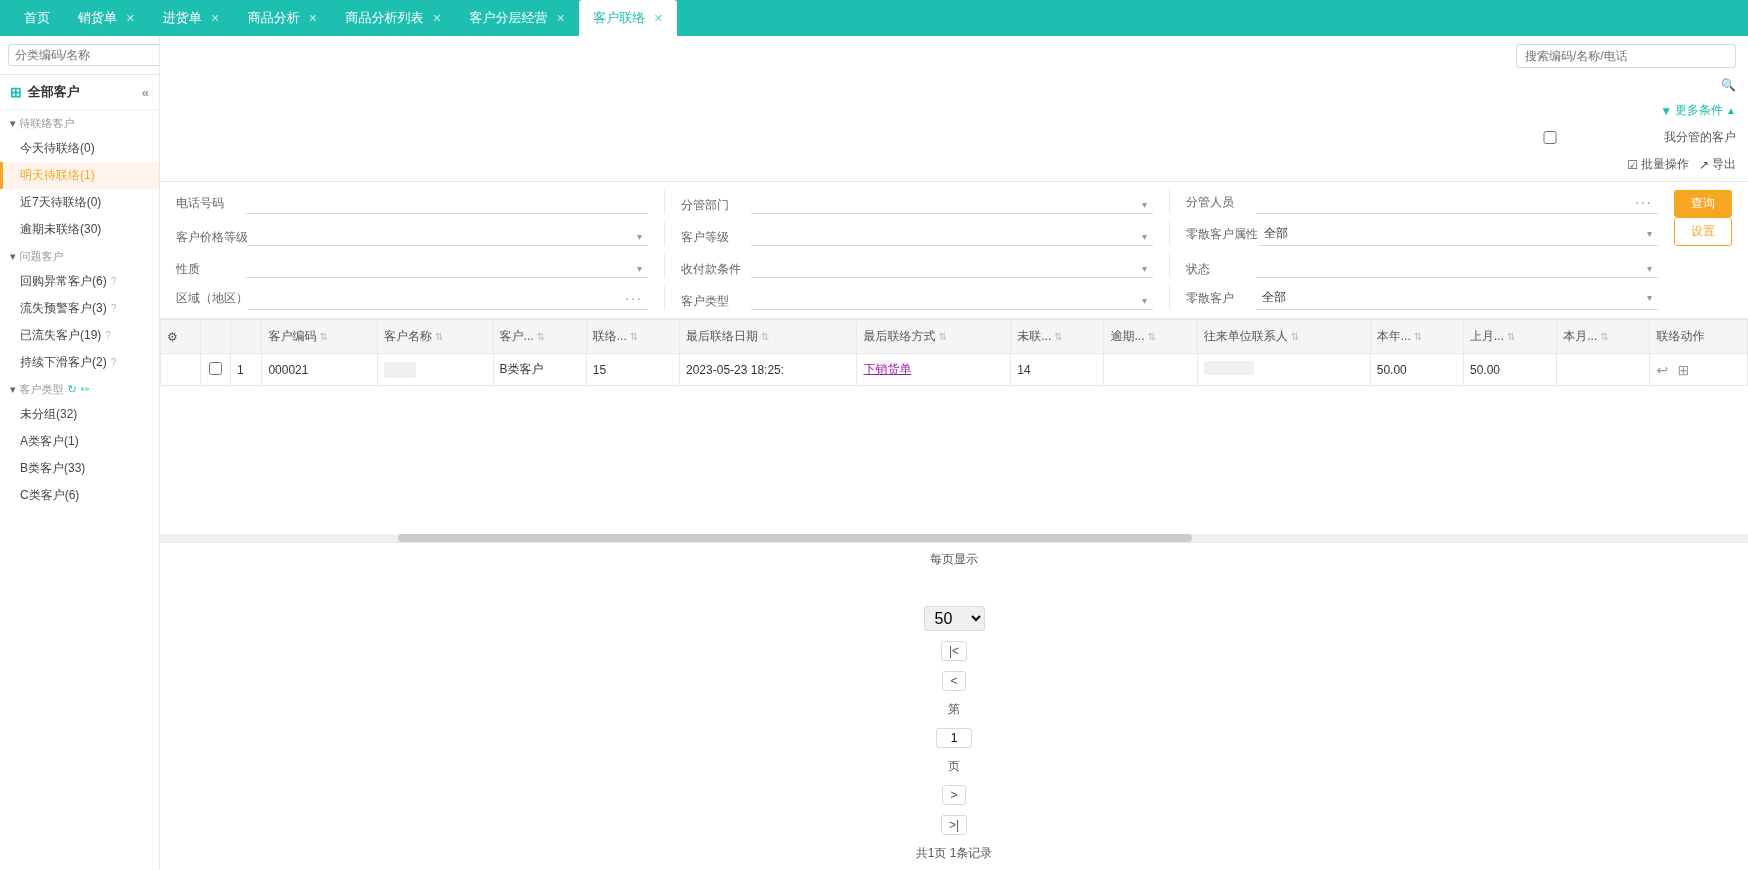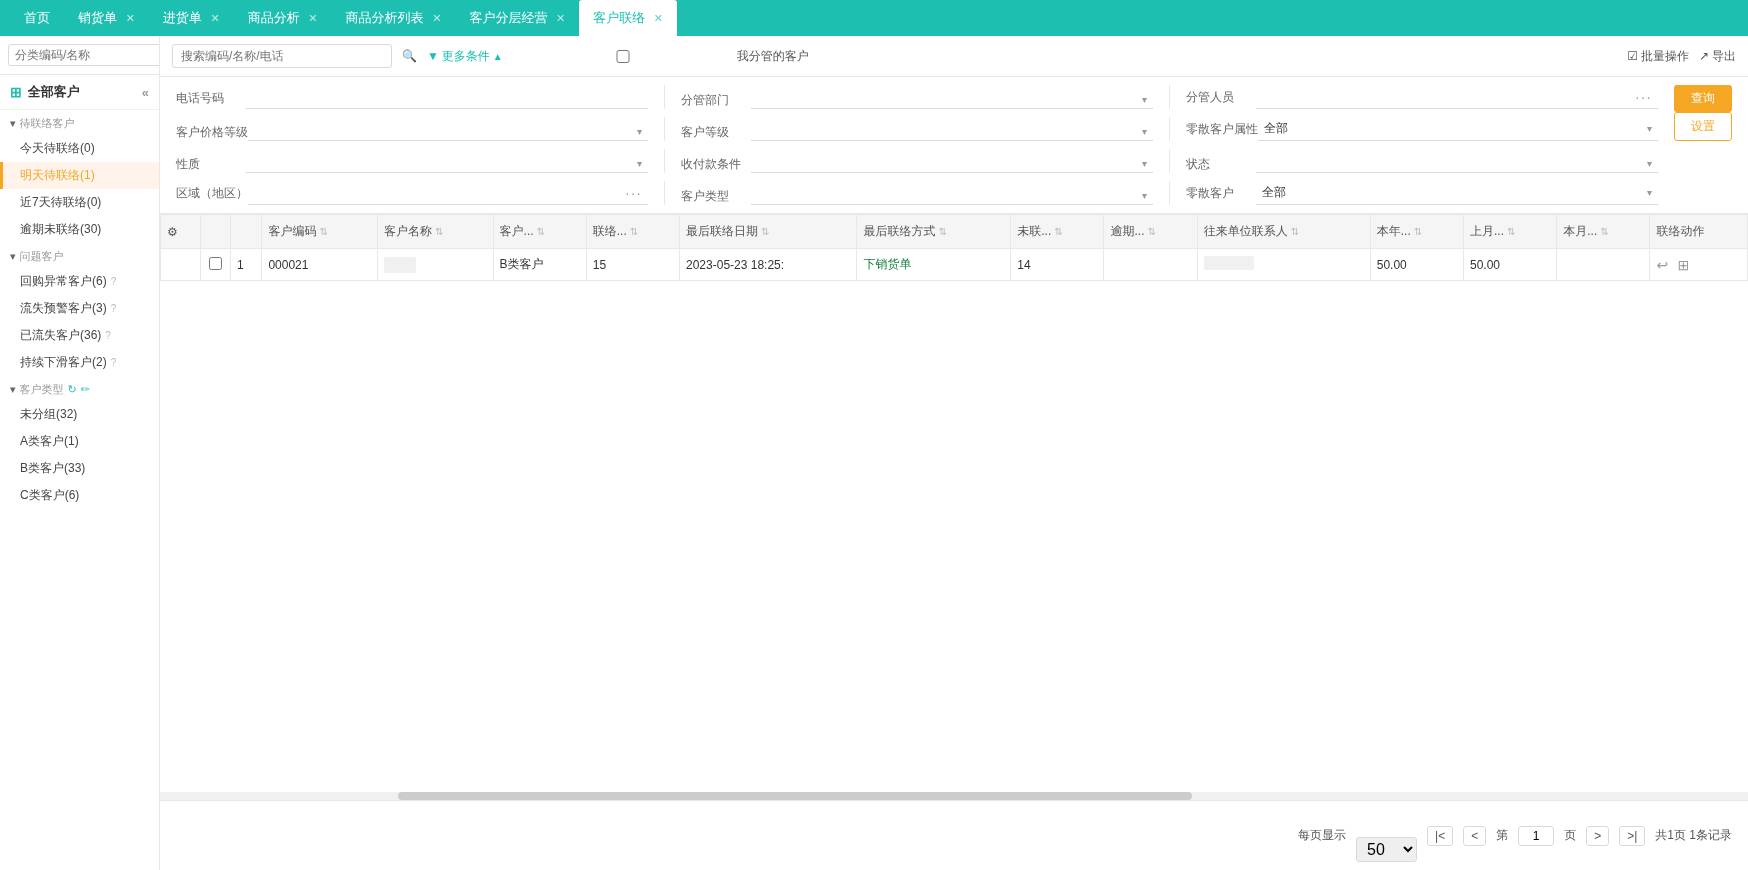--- a/index.html
+++ b/index.html
@@ -25,21 +25,21 @@
     .sidebar-group-label { padding: 6px 10px 4px; color: #999; font-size: 11px; display: flex; align-items: center; }
     .sidebar-group-label::before { content: '▾'; margin-right: 4px; color: #666; }
     .sidebar-item { padding: 5px 10px 5px 20px; cursor: pointer; color: #444; font-size: 12px; display: flex; align-items: center; }
     .sidebar-item.active { background: #fff3ec; color: #f5a623; border-left: 3px solid #f5a623; padding-left: 17px; }
     .sidebar-item .help-icon { margin-left: 4px; color: #bbb; font-size: 10px; }
 
     
     .content-area { flex: 1; display: flex; flex-direction: column; overflow: hidden; }
 
     
-    .filter-bar { background: #fff; padding: 8px 12px; display: flex; align-items: center; border-bottom: 1px solid #e8e8e8; gap: 10px; }
+    .filter-bar { background: #fff; padding: 8px 12px; display: flex; align-items: flex-end; border-bottom: 1px solid #e8e8e8; gap: 10px; flex-direction: column; }
     .filter-bar input { border: 1px solid #d9d9d9; border-radius: 3px; padding: 4px 8px; font-size: 12px; width: 220px; outline: none; }
     .filter-btn { display: flex; align-items: center; gap: 3px; color: #1dbfb0; cursor: pointer; font-size: 12px; }
     .filter-checkbox { display: flex; align-items: center; gap: 4px; font-size: 12px; color: #555; }
     .filter-checkbox input { cursor: pointer; }
     .filter-right { margin-left: auto; display: flex; gap: 10px; align-items: center; }
     .batch-btn { display: flex; align-items: center; gap: 3px; color: #555; cursor: pointer; font-size: 12px; }
     .export-btn { display: flex; align-items: center; gap: 3px; color: #555; cursor: pointer; font-size: 12px; }
 
     
     .adv-filter { background: #fff; border-bottom: 1px solid #e8e8e8; padding: 8px 16px; }
@@ -57,24 +57,24 @@
     .btn-reset { background: #fff; color: #f5a623; border: 1px solid #f5a623; border-radius: 3px; padding: 5px 16px; cursor: pointer; font-size: 12px; }
 
     
     .table-area { flex: 1; overflow: auto; background: #fff; margin: 0; }
     .data-table { width: 100%; border-collapse: collapse; font-size: 12px; }
     .data-table th { background: #f5f5f5; border: 1px solid #e8e8e8; padding: 8px 6px; text-align: left; white-space: nowrap; color: #555; font-weight: normal; position: sticky; top: 0; z-index: 1; }
     .data-table td { border: 1px solid #e8e8e8; padding: 7px 6px; white-space: nowrap; color: #333; }
     .data-table th .sort-icon { color: #bbb; margin-left: 3px; font-size: 10px; }
     .col-settings { width: 40px; text-align: center; }
     .col-checkbox { width: 30px; text-align: center; }
-    .link-text { color: #15803d; cursor: pointer; }
-
-    
-    .pagination-bar { background: #fff; border-top: 1px solid #e8e8e8; padding: 8px 16px; display: flex; align-items: center; justify-content: flex-end; gap: 10px; font-size: 12px; color: #555; }
+    .link-text { color: #a21caf; cursor: pointer; text-decoration: underline; }
+
+    
+    .pagination-bar { background: #fff; border-top: 1px solid #e8e8e8; padding: 8px 16px; display: flex; align-items: center; justify-content: flex-end; gap: 10px; font-size: 12px; color: #555; flex-direction: column; }
     .page-size-select { border: 1px solid #d9d9d9; border-radius: 3px; padding: 2px 6px; font-size: 16px; margin-top: 28px; }
     .page-input { border: 1px solid #d9d9d9; border-radius: 3px; padding: 2px 4px; width: 36px; text-align: center; font-size: 12px; }
     .page-btn { border: 1px solid #d9d9d9; background: #fff; border-radius: 3px; padding: 2px 7px; cursor: pointer; color: #555; font-size: 12px; }
     .page-btn:disabled { color: #ccc; cursor: not-allowed; }
     .row-icon { color: #999; cursor: pointer; font-size: 14px; }
     .scrollbar-area { height: 8px; background: #f0f0f0; position: relative; overflow: hidden; }
     .scrollbar-thumb { height: 8px; background: #ccc; border-radius: 4px; width: 50%; margin-left: 15%; }
   </style>
 </head>
 <body>
@@ -141,21 +141,21 @@
     </div>
     <div class="sidebar-item">
       <span>回购异常客户(6)</span>
       <span class="help-icon">?</span>
     </div>
     <div class="sidebar-item">
       <span>流失预警客户(3)</span>
       <span class="help-icon">?</span>
     </div>
     <div class="sidebar-item">
-      <span>已流失客户(36)</span>
+      <span>已流失客户(19)</span>
       <span class="help-icon">?</span>
     </div>
     <div class="sidebar-item">
       <span>持续下滑客户(2)</span>
       <span class="help-icon">?</span>
     </div>
 
     <div class="sidebar-group-label">
       <span>客户类型</span>
       <span style="margin-left:4px; color:#1dbfb0; cursor:pointer;">↻</span>

